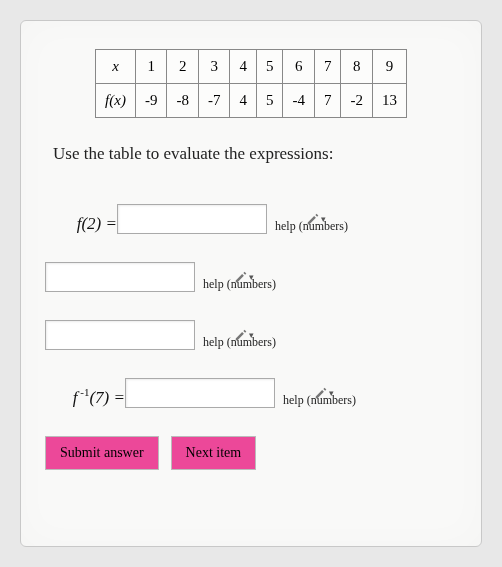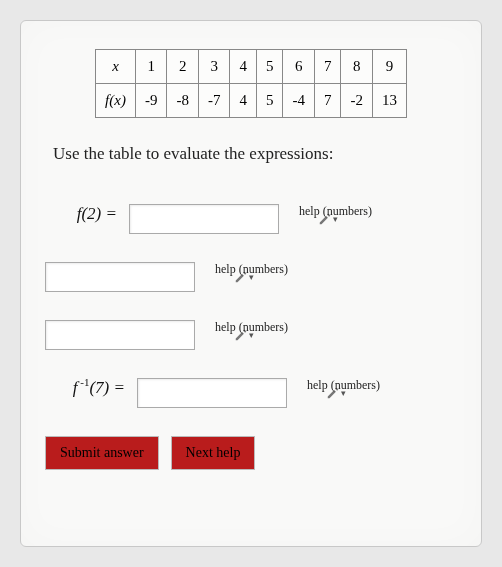--- a/index.html
+++ b/index.html
@@ -35,23 +35,23 @@
   table.func .hdr {
     font-style: italic;
   }
   .instruction {
     font-size: 17px;
     margin: 0 0 40px 8px;
     color: #222;
   }
   .row {
     display: flex;
-    align-items: flex-start;
+    align-items: flex-end;
     margin-bottom: 28px;
-    gap: 12px;
+    gap: 0;
   }
   .expr {
     font-style: italic;
     font-size: 17px;
     min-width: 72px;
     text-align: right;
     color: #111;
     white-space: nowrap;
   }
   .expr sup { font-size: 11px; font-style: normal; vertical-align: super; line-height: 0;}
@@ -88,21 +88,21 @@
     margin-left: 8px;
     color: #222;
   }
   .btnrow {
     display: flex;
     gap: 12px;
     margin-top: 8px;
   }
   .btn {
     border: 1px solid #bbb;
-    background: #b91c1c;
+    background: #ec4899;
     font-family: inherit;
     font-size: 14px;
     padding: 8px 14px;
     cursor: pointer;
   }
 </style>
 </head>
 <body>
 
 <div class="card">
@@ -179,16 +179,16 @@
       <svg class="pencil" viewBox="0 0 16 16" fill="currentColor">
           <path d="M12.1 1.9l2 2-1.4 1.4-2-2 1.4-1.4zM2 12l7.3-7.3 2 2L4 14H2v-2z"></path>
         </svg>
       <span class="caret">▾</span>
     </span>
     <span class="help">help (numbers)</span>
   </div>
 
   <div class="btnrow">
     <button class="btn">Submit answer</button>
-    <button class="btn">Next help</button>
+    <button class="btn">Next item</button>
   </div>
 
 </div>
 
 </body></html>

